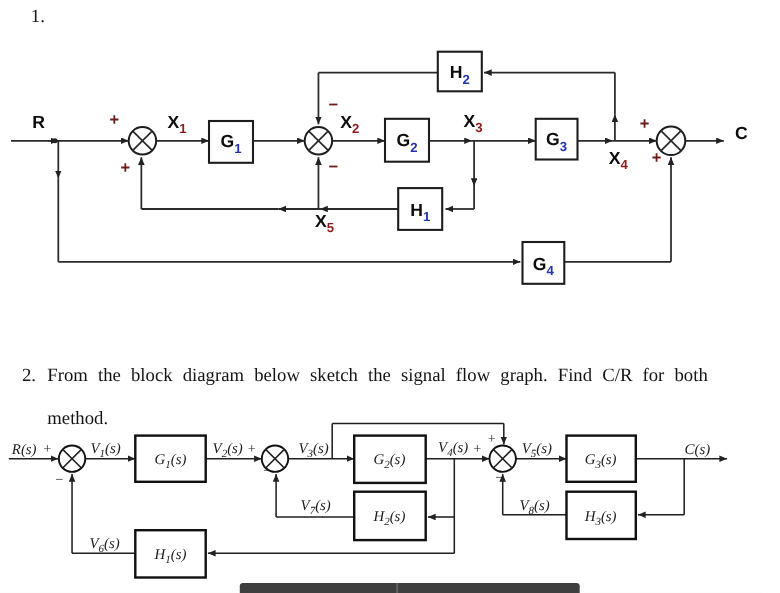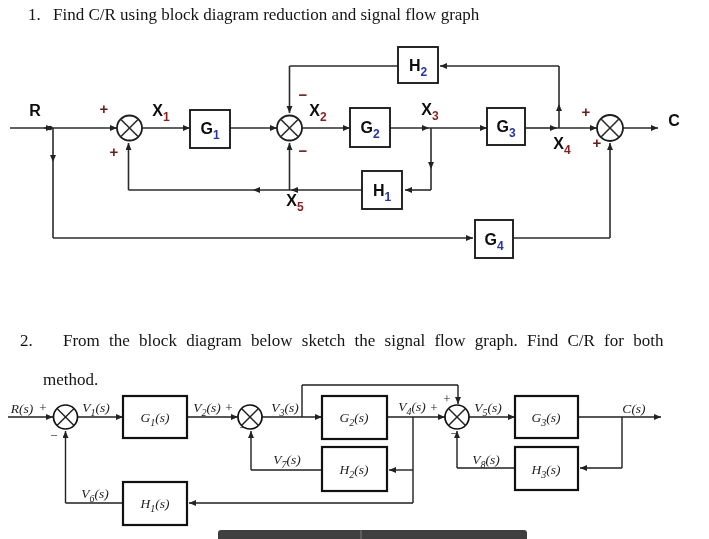--- a/index.html
+++ b/index.html
@@ -1,19 +1,19 @@
 <!DOCTYPE html>
 <html><head>
 <meta charset="utf-8">
 <style>
   html,body{margin:0;padding:0;background:#e8e8e8;}
   #page{position:relative;width:709px;height:539px;background:#ffffff;overflow:hidden;
         font-family:"Liberation Serif",serif;}
   .title{position:absolute;font-size:17px;color:#141414;white-space:nowrap;}
-  #t2l1{word-spacing:5px;margin-left:20px;}
+  #t2l1{word-spacing:5px;}
   svg{position:absolute;left:0;top:0;}
   
   .d1 line, .d1 path.w{stroke:#2b2b2b;stroke-width:1.6;fill:none;}
   .d1 rect{stroke:#1d1d1d;stroke-width:1.9;fill:#ffffff;}
   .d1 circle.sum{stroke:#1d1d1d;stroke-width:1.8;fill:#ffffff;}
   .d1 text{font-family:"Liberation Sans",sans-serif;font-weight:bold;font-size:16px;
            fill:#0d0d0d;text-anchor:middle;}
   .d1 tspan.bsub{fill:#2335a8;font-size:12px;}
   .d1 tspan.ssub{fill:#8c1d1d;font-size:12px;}
   .d1 text.sign{font-size:15px;fill:#6f1a1a;}
@@ -28,21 +28,20 @@
   #bottombar{position:absolute;left:218px;top:530px;width:309px;height:12px;
              background:#3f3f3f;border-radius:3px 3px 0 0;}
   #bottombar .divider{position:absolute;left:142px;top:0;width:2px;height:12px;background:#5e5e5e;}
 </style>
 </head>
 <body>
 
 <div id="page">
 
   <div class="title" style="left:28px;top:5px;">1.</div>
-  <div class="title" style="left:53px;top:5px;">Find C/R using block diagram reduction and  signal flow graph</div>
 
   <div class="title" style="left:20px;top:331px;">2.</div>
   <div class="title" id="t2l1" style="left:43px;top:331px;">From  the block diagram below sketch the signal flow graph. Find C/R for both</div>
   <div class="title" style="left:43px;top:354px;margin-top:16px;">method.</div>
 
   <svg width="709" height="539" viewBox="0 0 709 539">
     <defs>
       <marker id="ah" markerWidth="9" markerHeight="8" refX="7" refY="3" orient="auto" markerUnits="userSpaceOnUse">
         <path d="M0,0 L7,3 L0,6 Z" fill="#222222"></path>
       </marker>

